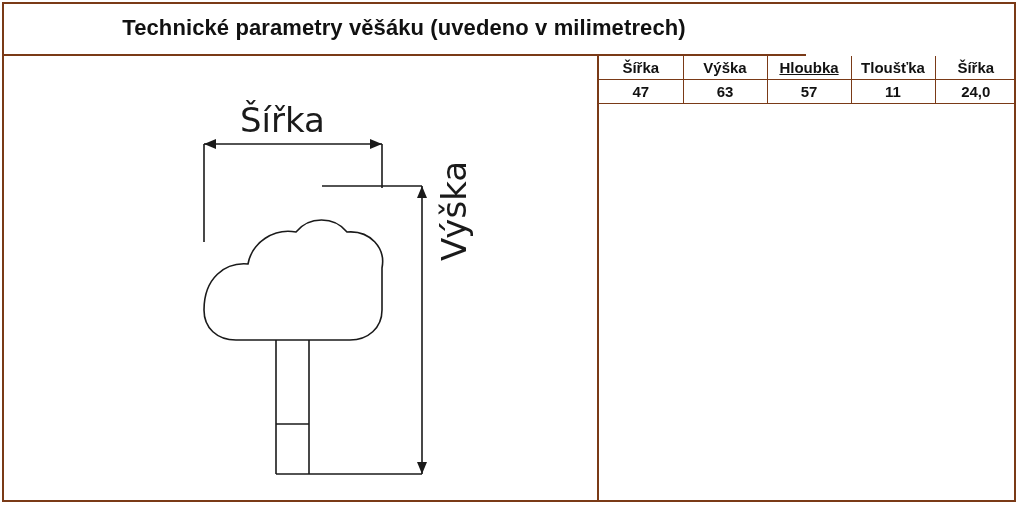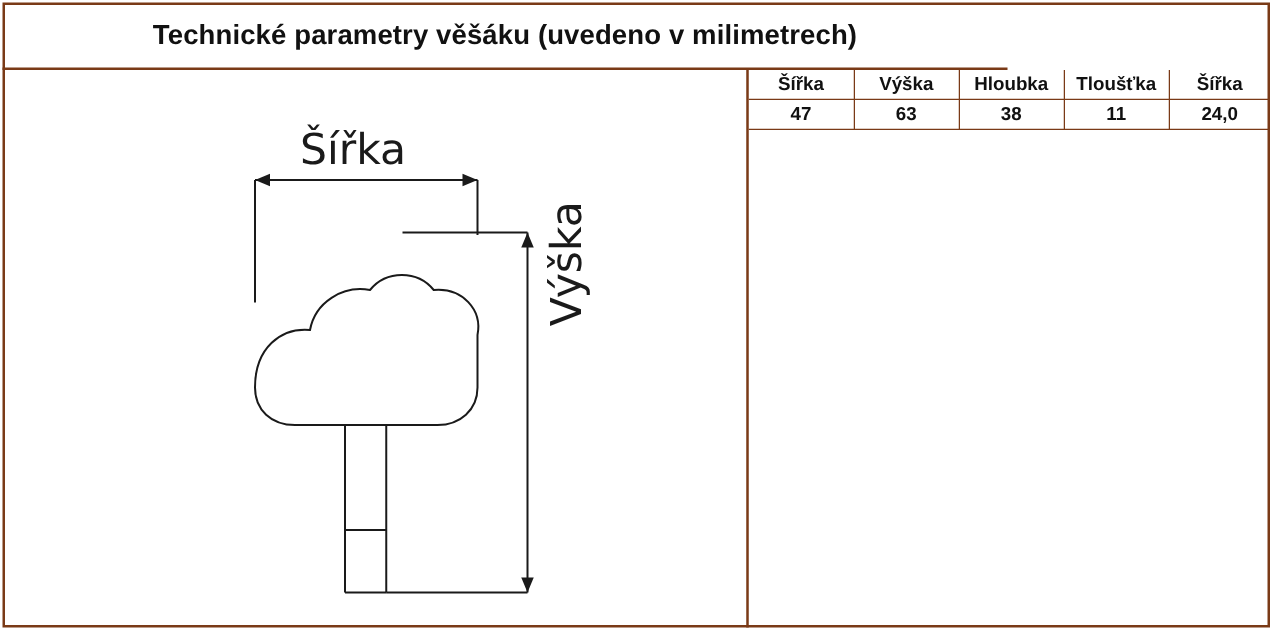--- a/index.html
+++ b/index.html
@@ -194,30 +194,30 @@
     <div class="dim-label label-vyska">Výška</div>
 
   </div>
 
   <div class="table-panel">
     <table class="params">
       <thead>
         <tr>
           <th style="width: 84px;">Šířka</th>
           <th style="width: 84px;">Výška</th>
-          <th style="width: 84px;">Hloubka</th>
+          <th style="width: 84px; text-decoration: underline;">Hloubka</th>
           <th style="width: 84px;">Tloušťka</th>
           <th style="width: 81px;">Šířka</th>
         </tr>
       </thead>
       <tbody>
         <tr>
           <td>47</td>
           <td>63</td>
-          <td>38</td>
+          <td>57</td>
           <td>11</td>
           <td>24,0</td>
         </tr>
       </tbody>
     </table>
   </div>
 
 </div>
 
 </body></html>

